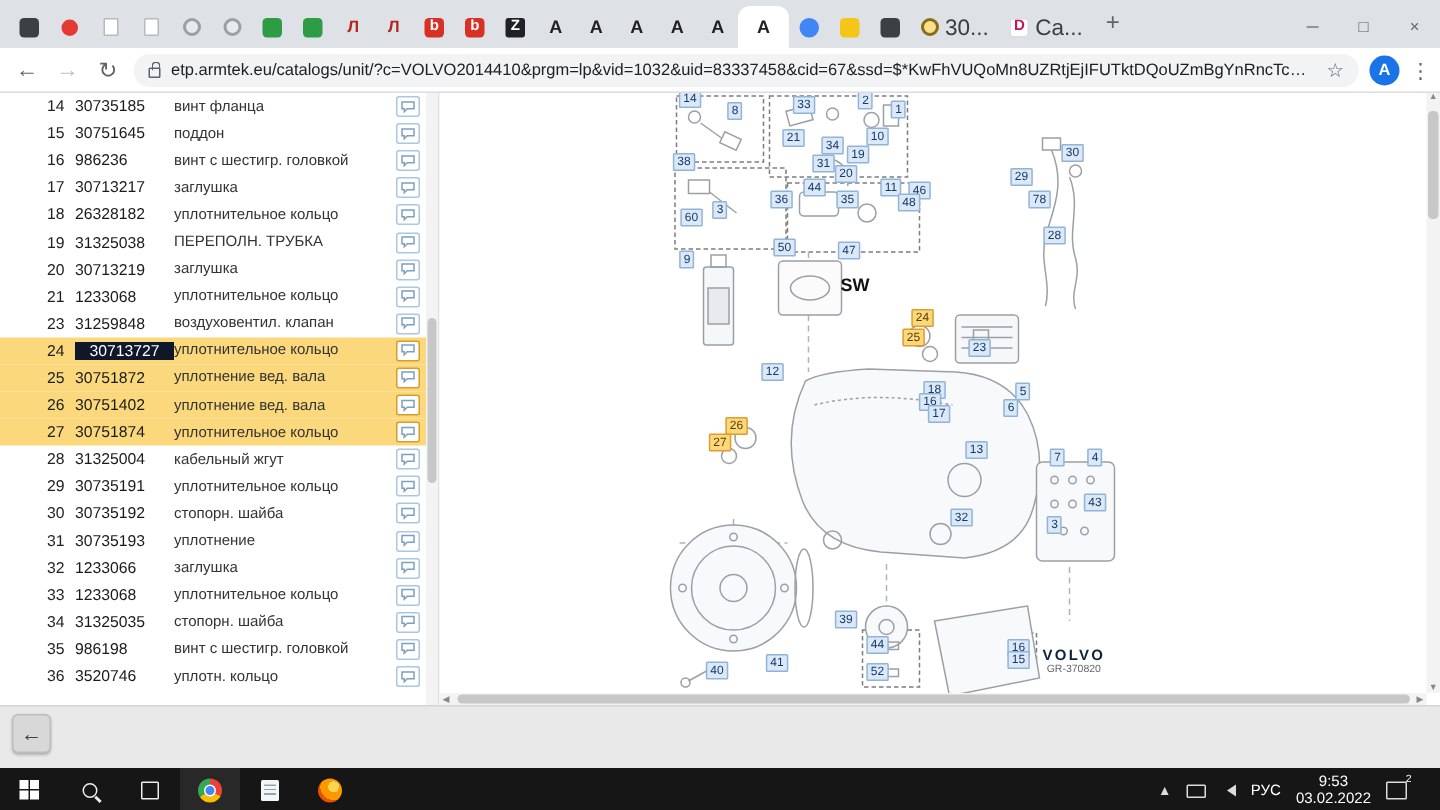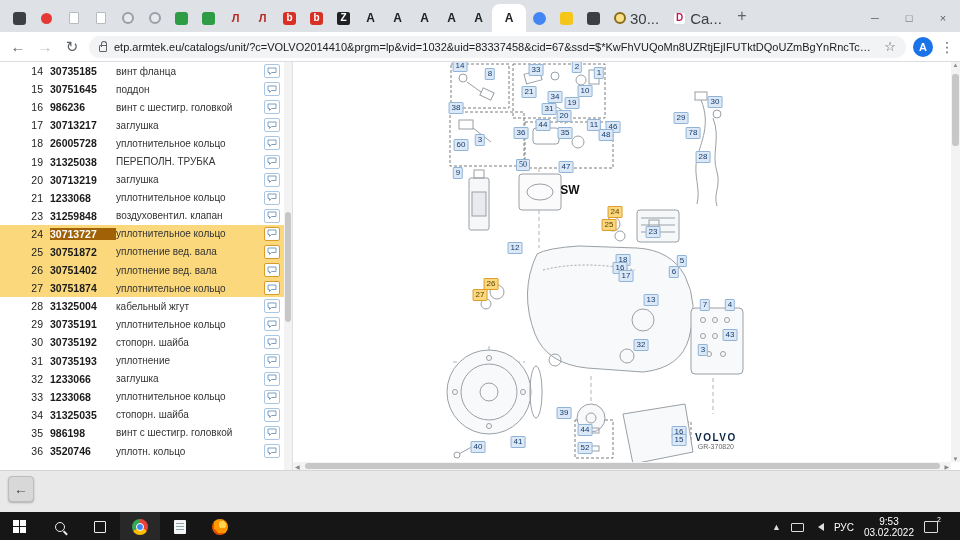--- a/index.html
+++ b/index.html
@@ -51,22 +51,22 @@
   .avatar { width:20px; height:20px; border-radius:50%; background:#1a73e8; color:#fff; font-size:11px;
             display:flex; align-items:center; justify-content:center; flex:none; font-weight:bold; }
   .menu { font-size:14px; width:12px; }
 
   
   .content { height:408px; display:flex; background:#fff; }
   .left-panel { width:293px; position:relative; border-right:1px solid #e0e0e0; overflow:hidden; flex:none; }
   .prow { display:flex; align-items:center; height:18.1px; }
   .prow.hl { background:#fbd87c; }
   .pnum { width:50px; text-align:right; color:#222; padding-right:7px; font-size:10.5px; flex:none; }
-  .ppart { width:66px; font-weight:bold; color:#1a1a1a; font-size:10.5px; flex:none; }
-  .ppart.sel { background:#a16207; color:#fff; }
+  .ppart { width:66px; font-weight:normal; color:#1a1a1a; font-size:10.5px; flex:none; }
+  .ppart.sel { background:#0f172a; color:#fff;text-align:center; }
   .pdesc { flex:1; color:#333; font-size:10px; white-space:nowrap; overflow:hidden; }
   .pbtn { width:16px; height:14px; border:1px solid #a9c7e2; border-radius:2px; margin-right:12px;
           display:flex; align-items:center; justify-content:center; background:#fff; flex:none; }
   .prow.hl .pbtn { border-color:#d99b2b; }
   .lscroll { position:absolute; right:0; top:0; width:8px; height:100%; background:#f3f3f3; }
   .lthumb { position:absolute; top:150px; height:110px; left:1px; width:6px; background:#c7c7c7; border-radius:3px; }
 
   .diagram-panel { flex:1; position:relative; overflow:hidden; background:#fff; }
   .diagram { position:absolute; left:0; top:0; width:600px; height:400px; }
   .dsvg { position:absolute; left:0; top:0; }
@@ -262,21 +262,21 @@
             <span class="ppart">30713217</span>
             <span class="pdesc">заглушка</span>
             <span class="pbtn">
               <svg width="10" height="9" viewBox="0 0 10 9">
                 <path d="M1 1 h8 v4.5 h-4.5 l-2 2 v-2 H1 Z" fill="none" stroke="#7d9fc0" stroke-width="1"></path>
               </svg>
             </span>
           </div>
           <div class="prow">
             <span class="pnum">18</span>
-            <span class="ppart">26005728</span>
+            <span class="ppart">26328182</span>
             <span class="pdesc">уплотнительное кольцо</span>
             <span class="pbtn">
               <svg width="10" height="9" viewBox="0 0 10 9">
                 <path d="M1 1 h8 v4.5 h-4.5 l-2 2 v-2 H1 Z" fill="none" stroke="#7d9fc0" stroke-width="1"></path>
               </svg>
             </span>
           </div>
           <div class="prow">
             <span class="pnum">19</span>
             <span class="ppart">31325038</span>
@@ -551,21 +551,21 @@
             <div class="callout" style="left: 228px; top: 71px;">36</div>
             <div class="callout" style="left: 250px; top: 63px;">44</div>
             <div class="callout" style="left: 272px; top: 71px;">35</div>
             <div class="callout" style="left: 301px; top: 63px;">11</div>
             <div class="callout" style="left: 422px; top: 40px;">30</div>
             <div class="callout" style="left: 388px; top: 56px;">29</div>
             <div class="callout" style="left: 400px; top: 71px;">78</div>
             <div class="callout" style="left: 320px; top: 65px;">46</div>
             <div class="callout" style="left: 313px; top: 73px;">48</div>
             <div class="callout" style="left: 165px; top: 111px;">9</div>
-            <div class="callout" style="left: 230px; top: 103px; font-family: Liberation Serif, serif;">50</div>
+            <div class="callout" style="left: 230px; top: 103px;">50</div>
             <div class="callout" style="left: 273px; top: 105px;">47</div>
             <div class="callout sw" style="left: 277px; top: 128px;">SW</div>
             <div class="callout" style="left: 410px; top: 95px;">28</div>
             <div class="callout hl" style="left: 322px; top: 150px;">24</div>
             <div class="callout hl" style="left: 316px; top: 163px;">25</div>
             <div class="callout" style="left: 360px; top: 170px;">23</div>
             <div class="callout" style="left: 222px; top: 186px;">12</div>
             <div class="callout hl" style="left: 198px; top: 222px;">26</div>
             <div class="callout hl" style="left: 187px; top: 233px;">27</div>
             <div class="callout" style="left: 330px; top: 198px;">18</div>

